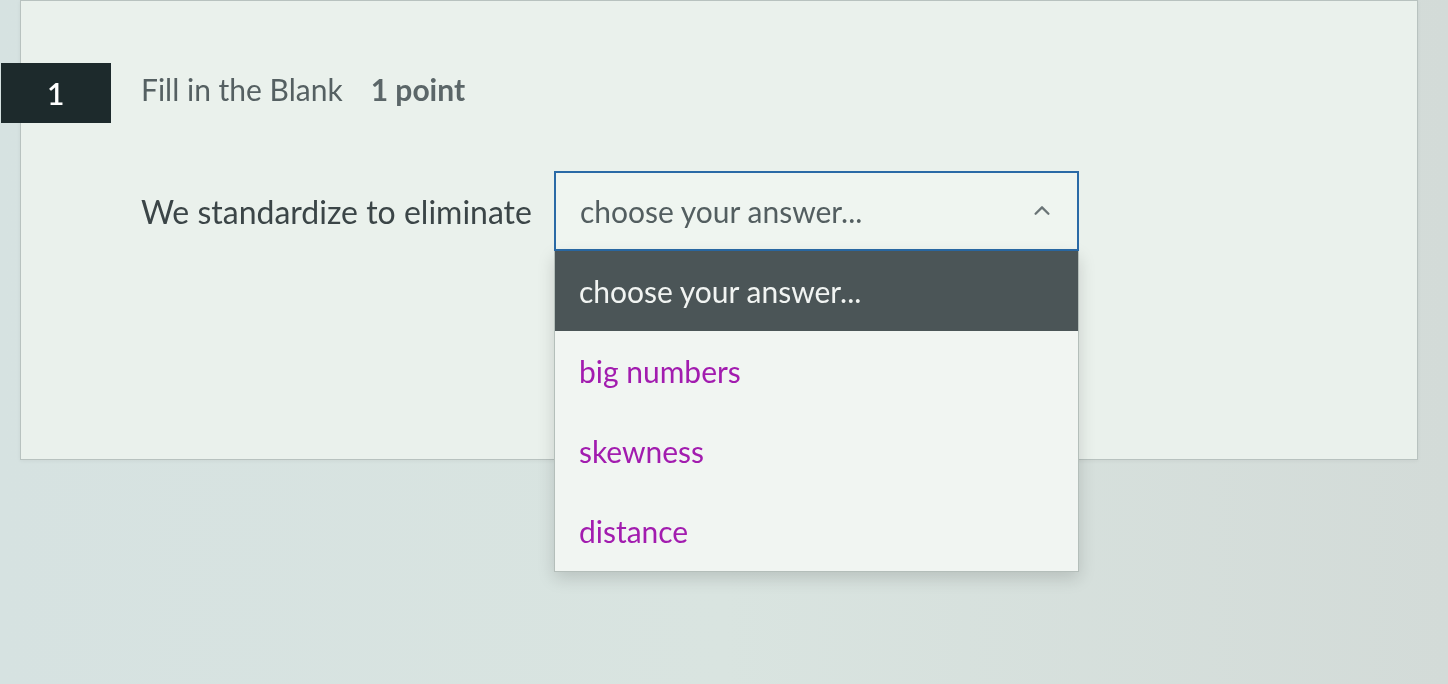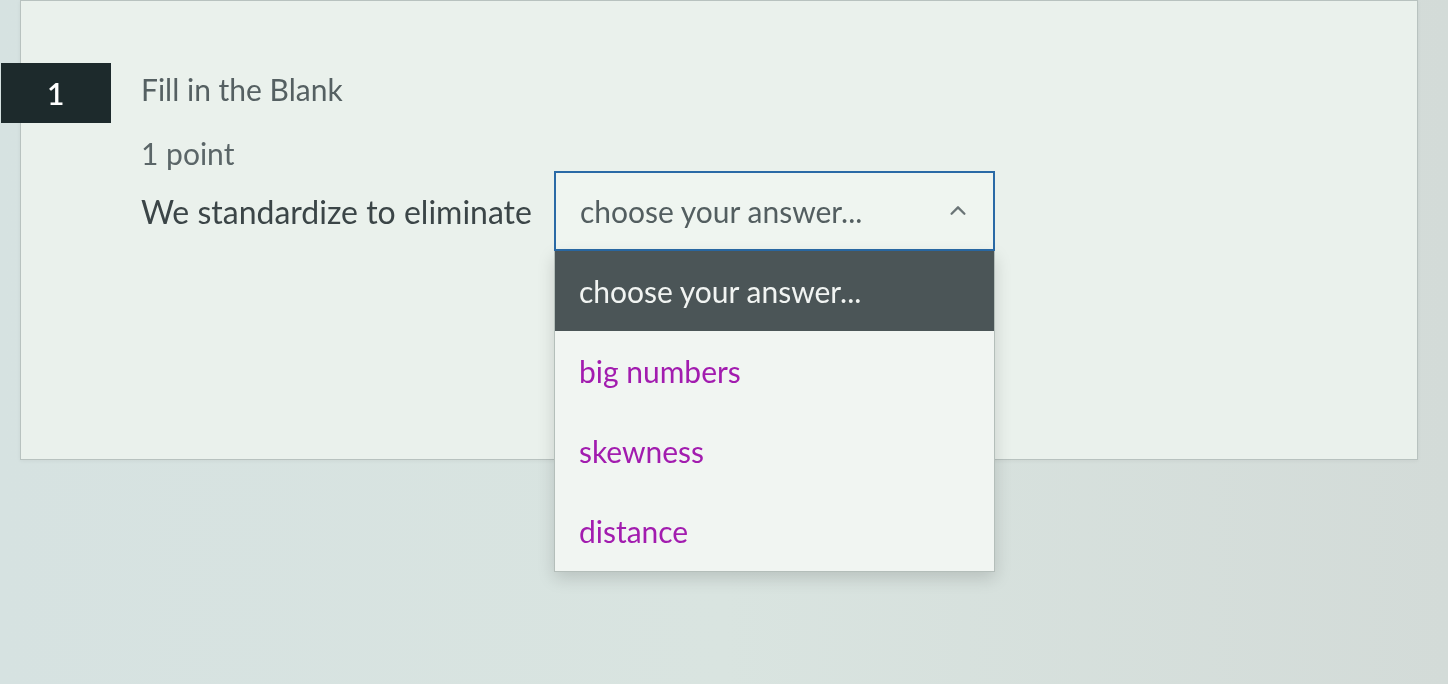--- a/index.html
+++ b/index.html
@@ -43,40 +43,39 @@
     }
     .qheader {
       position: absolute;
       left: 120px;
       top: 70px;
       display: flex;
       align-items: baseline;
       gap: 28px;
       color: #556062;
       font-size: 30px;
-      flex-direction: column;
     }
     .qheader .qtype { font-weight: 400; }
-    .qheader .qpoints { font-weight: 400; color: #5b6668; text-align: center; }
+    .qheader .qpoints { font-weight: 700; color: #5b6668; text-align: center; }
     .prompt-row {
       position: absolute;
       left: 120px;
       top: 170px;
       display: flex;
       align-items: center;
       font-size: 32px;
       color: #3b4547;
     }
     .prompt-text {
       white-space: nowrap;
       padding-right: 22px;
     }
     .dropdown {
       position: relative;
-      width: 441px;
+      width: 525px;
     }
     .dropdown-trigger {
       height: 80px;
       width: 100%;
       border: 2px solid #2a6aa6;
       background: #eff5f0;
       display: flex;
       align-items: center;
       justify-content: space-between;
       padding: 0 24px;

